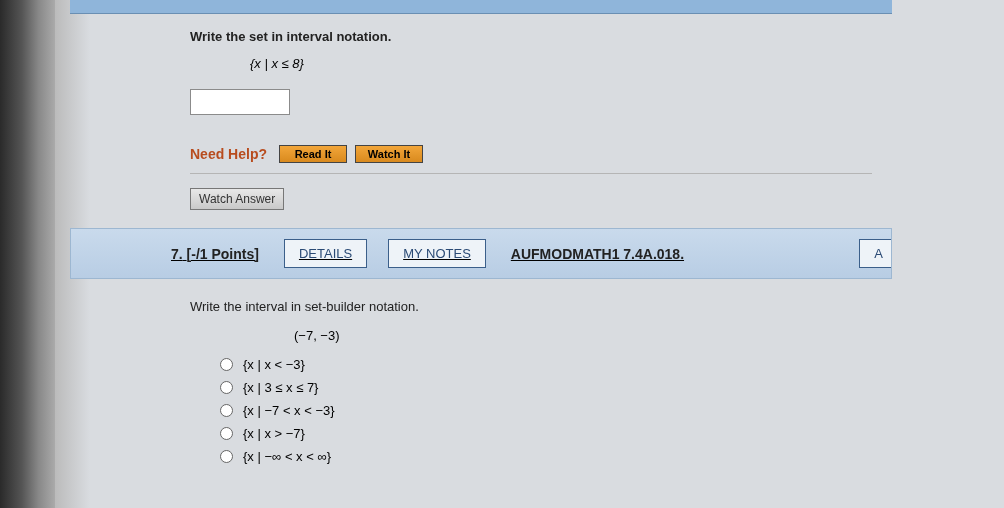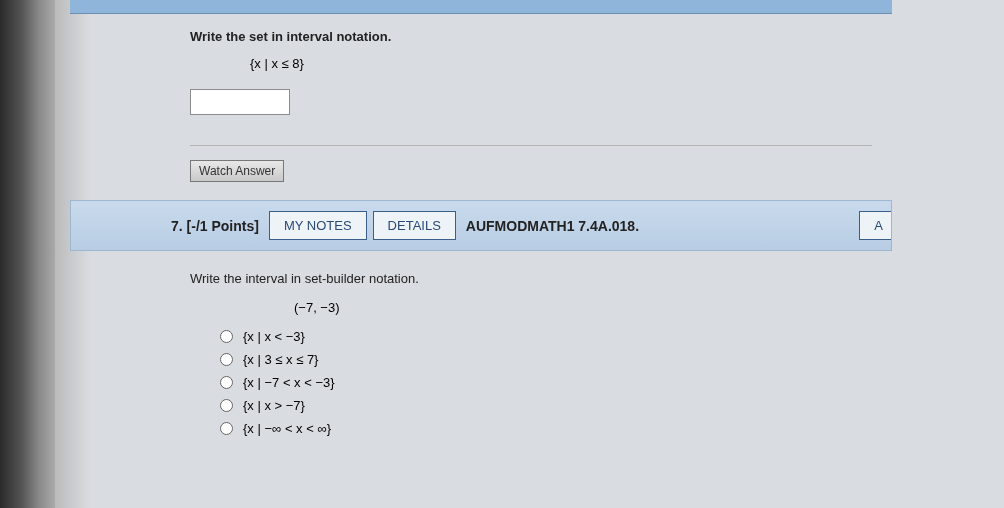--- a/index.html
+++ b/index.html
@@ -34,21 +34,21 @@
     border-bottom: 1px solid #6a8fb3;
     position: relative;
     left: -90px;
     right: 0;
     width: calc(100% + 90px);
   }
   .q6-body {
     padding: 15px 20px 0 30px;
   }
   .q6-prompt { font-weight: bold; color: #222; margin-bottom: 12px; font-size: 13px;}
-  .q6-expr { margin-left: 60px; margin-bottom: 18px; font-size: 13px; }
+  .q6-expr { margin-left: 60px; margin-bottom: 18px; font-size: 13px; font-style: italic; }
   .answer-box {
     width: 100px; height: 26px;
     background:#fff;
     border:1px solid #8b8b8b;
     margin-bottom: 30px;
   }
   .need-help-row {
     display:flex; align-items:center; gap:8px;
     margin-bottom: 10px;
   }
@@ -78,25 +78,26 @@
     cursor:pointer;
     font-family: Arial;
   }
   .q-gap { height:18px; }
   .q7-header {
     background: linear-gradient(#c9daec, #b8cde4);
     border:1px solid #9db7d1;
     display:flex;
     align-items:center;
     padding: 10px 14px;
-    gap:6px;
+    gap:21px;
     position: relative;
     left: -90px;
     width: calc(100% + 90px);
     padding-left: 100px;
+    text-decoration: underline;
   }
   .q7-num { font-weight:bold; color:#222; font-size:14px; margin-right:4px;}
   .outline-btn {
     background:#eef3f8;
     border:1.5px solid #3b5f8a;
     color:#2a4a75;
     font-size:13px;
     font-weight:500;
     padding:6px 14px;
     cursor:pointer;
@@ -139,33 +140,38 @@
 
   <div class="content-area">
 
     <div class="top-strip"></div>
 
     <div class="q6-body">
       <div class="q6-prompt">Write the set in interval notation.</div>
       <div class="q6-expr">{x | x ≤ 8}</div>
       <div class="answer-box"></div>
 
+      <div class="need-help-row">
+        <span class="need-help-label">Need Help?</span>
+        <button class="help-btn">Read It</button>
+        <button class="help-btn">Watch It</button>
+      </div>
       <div class="help-divider"></div>
       <button class="submit-btn">Watch Answer</button>
     </div>
 
     <div class="q-gap"></div>
 
     <div class="q7-header">
       <span class="q7-num">
         <span>7.</span>
         <span style="font-weight:bold;">[-/1 Points]</span>
       </span>
+      <button class="outline-btn">DETAILS</button>
       <button class="outline-btn">MY NOTES</button>
-      <button class="outline-btn">DETAILS</button>
       <span class="q7-ref">AUFMODMATH1 7.4A.018.</span>
       <button class="q7-right-btn">A</button>
     </div>
 
     <div class="q7-body">
       <div class="q7-prompt">Write the interval in set-builder notation.</div>
       <div class="q7-interval">(−7, −3)</div>
 
       <div class="choice-row">
         <span class="radio"></span>

